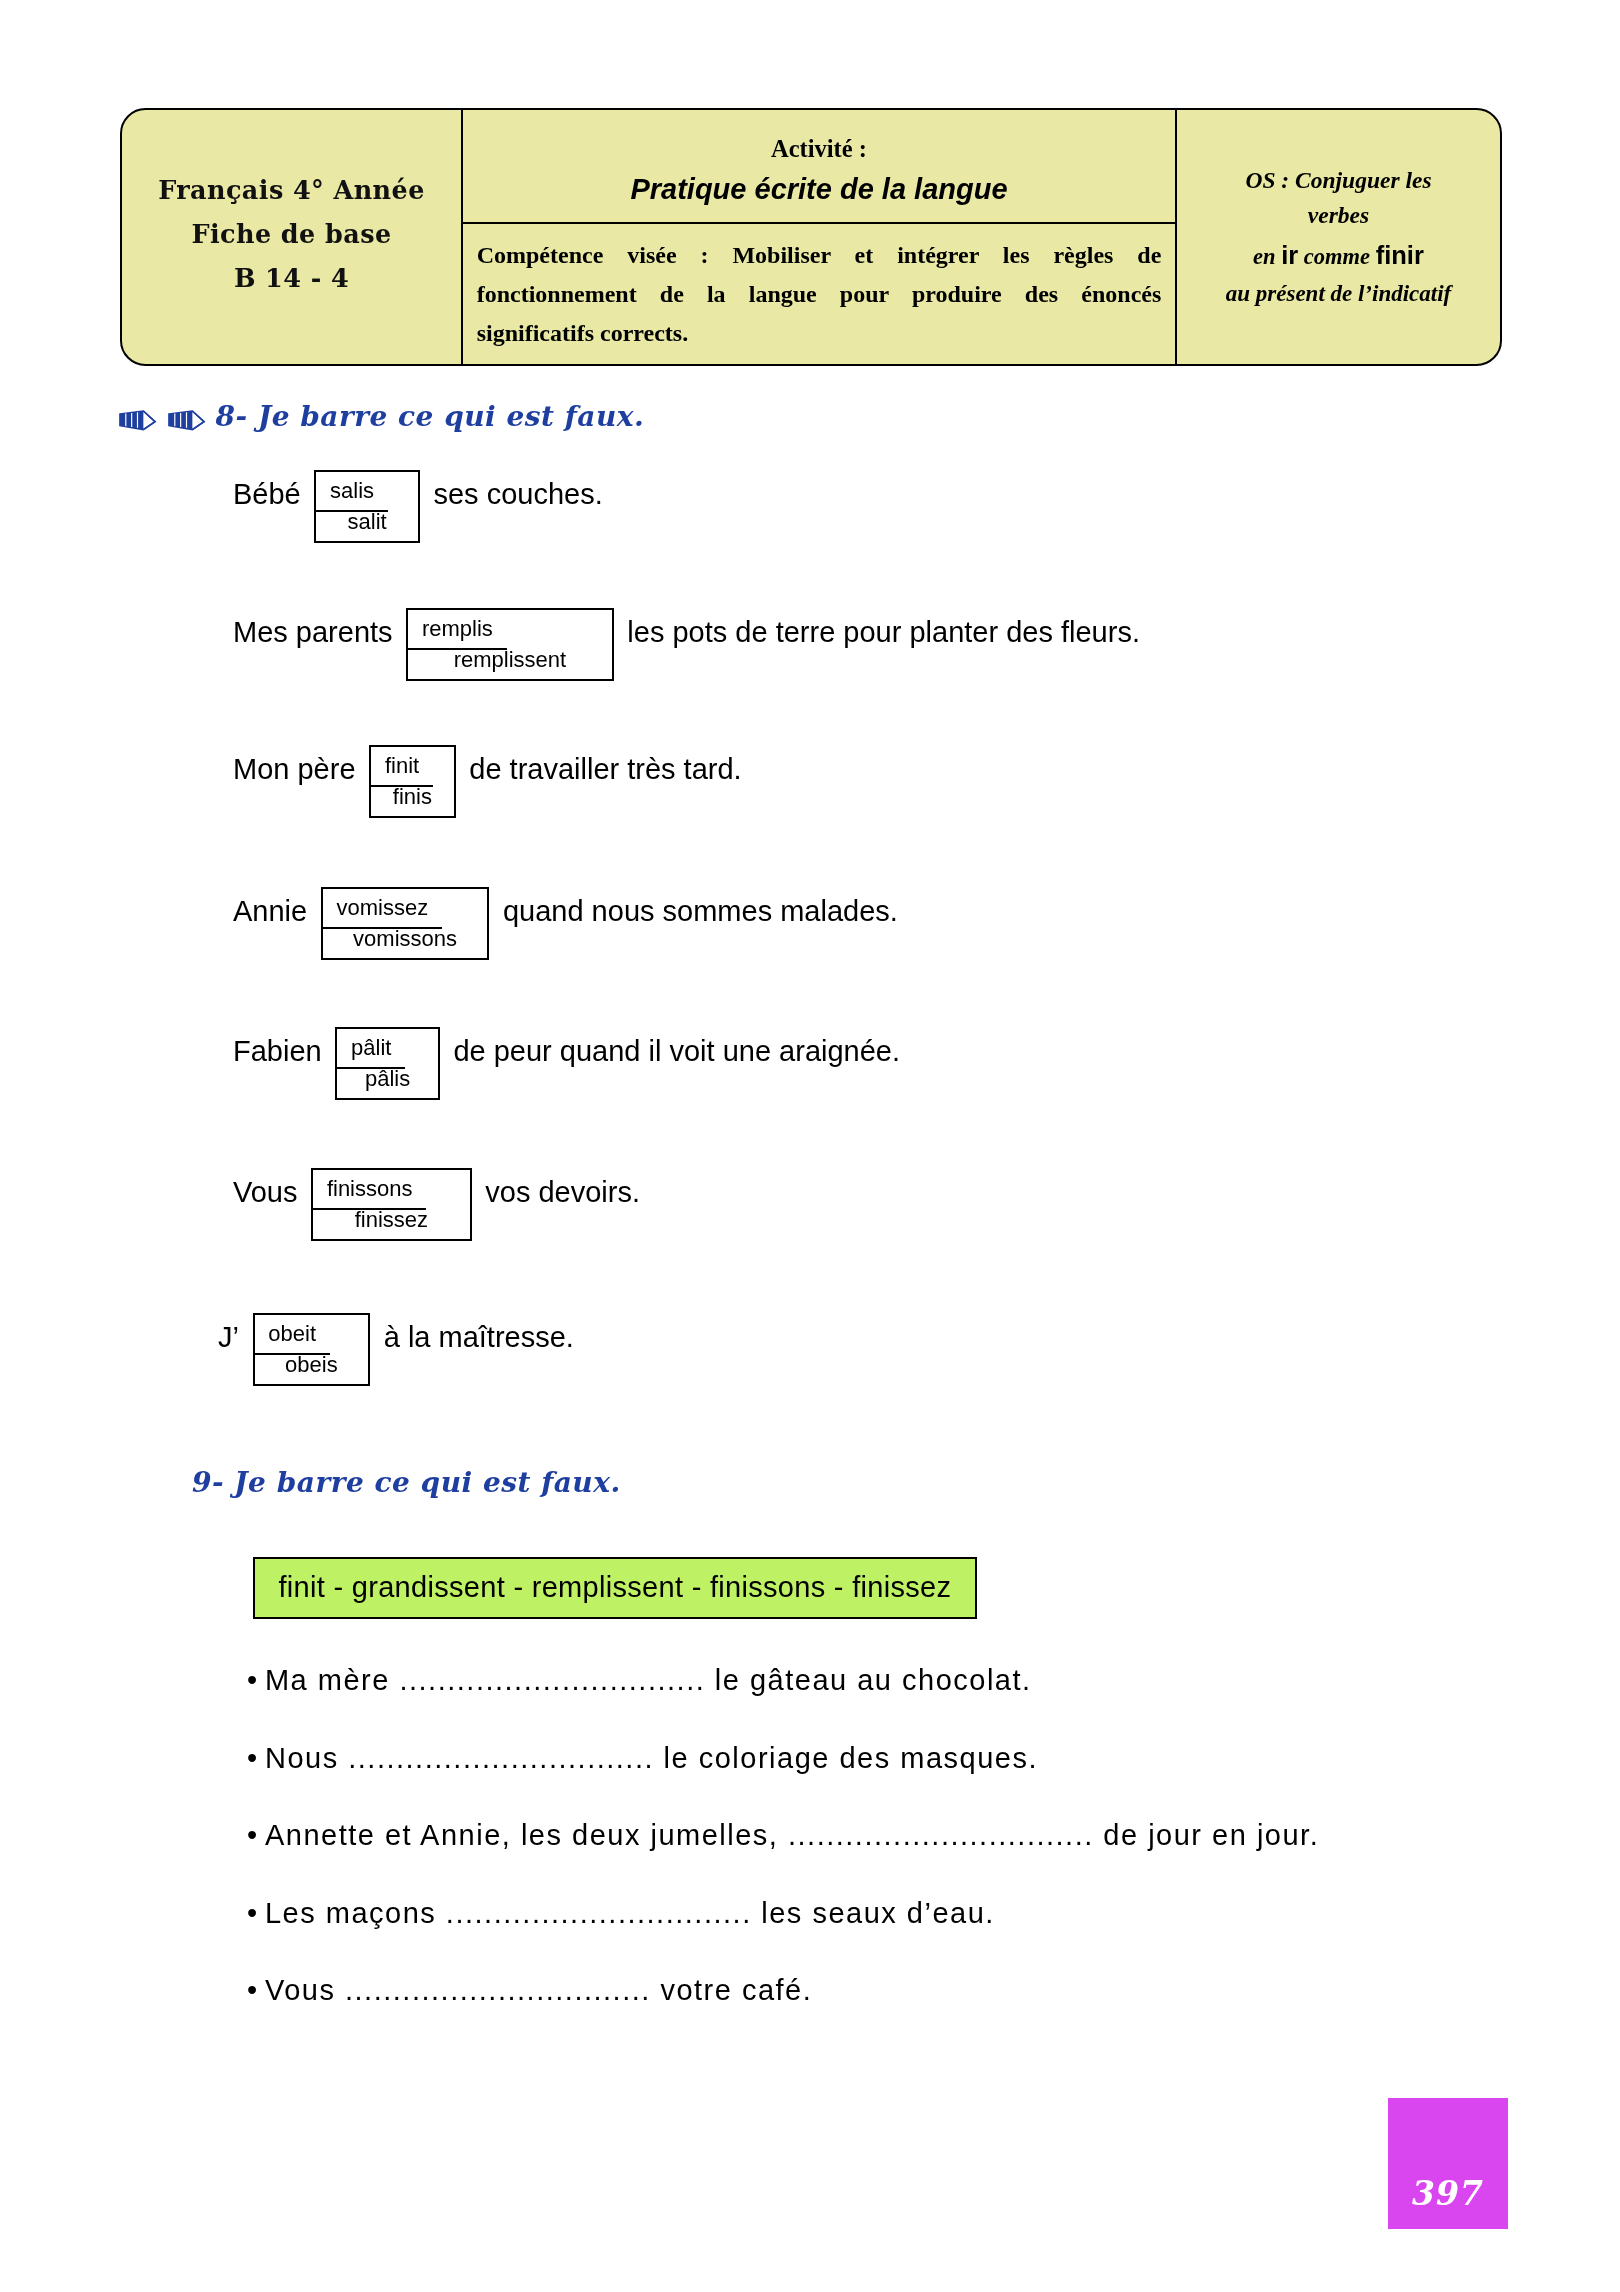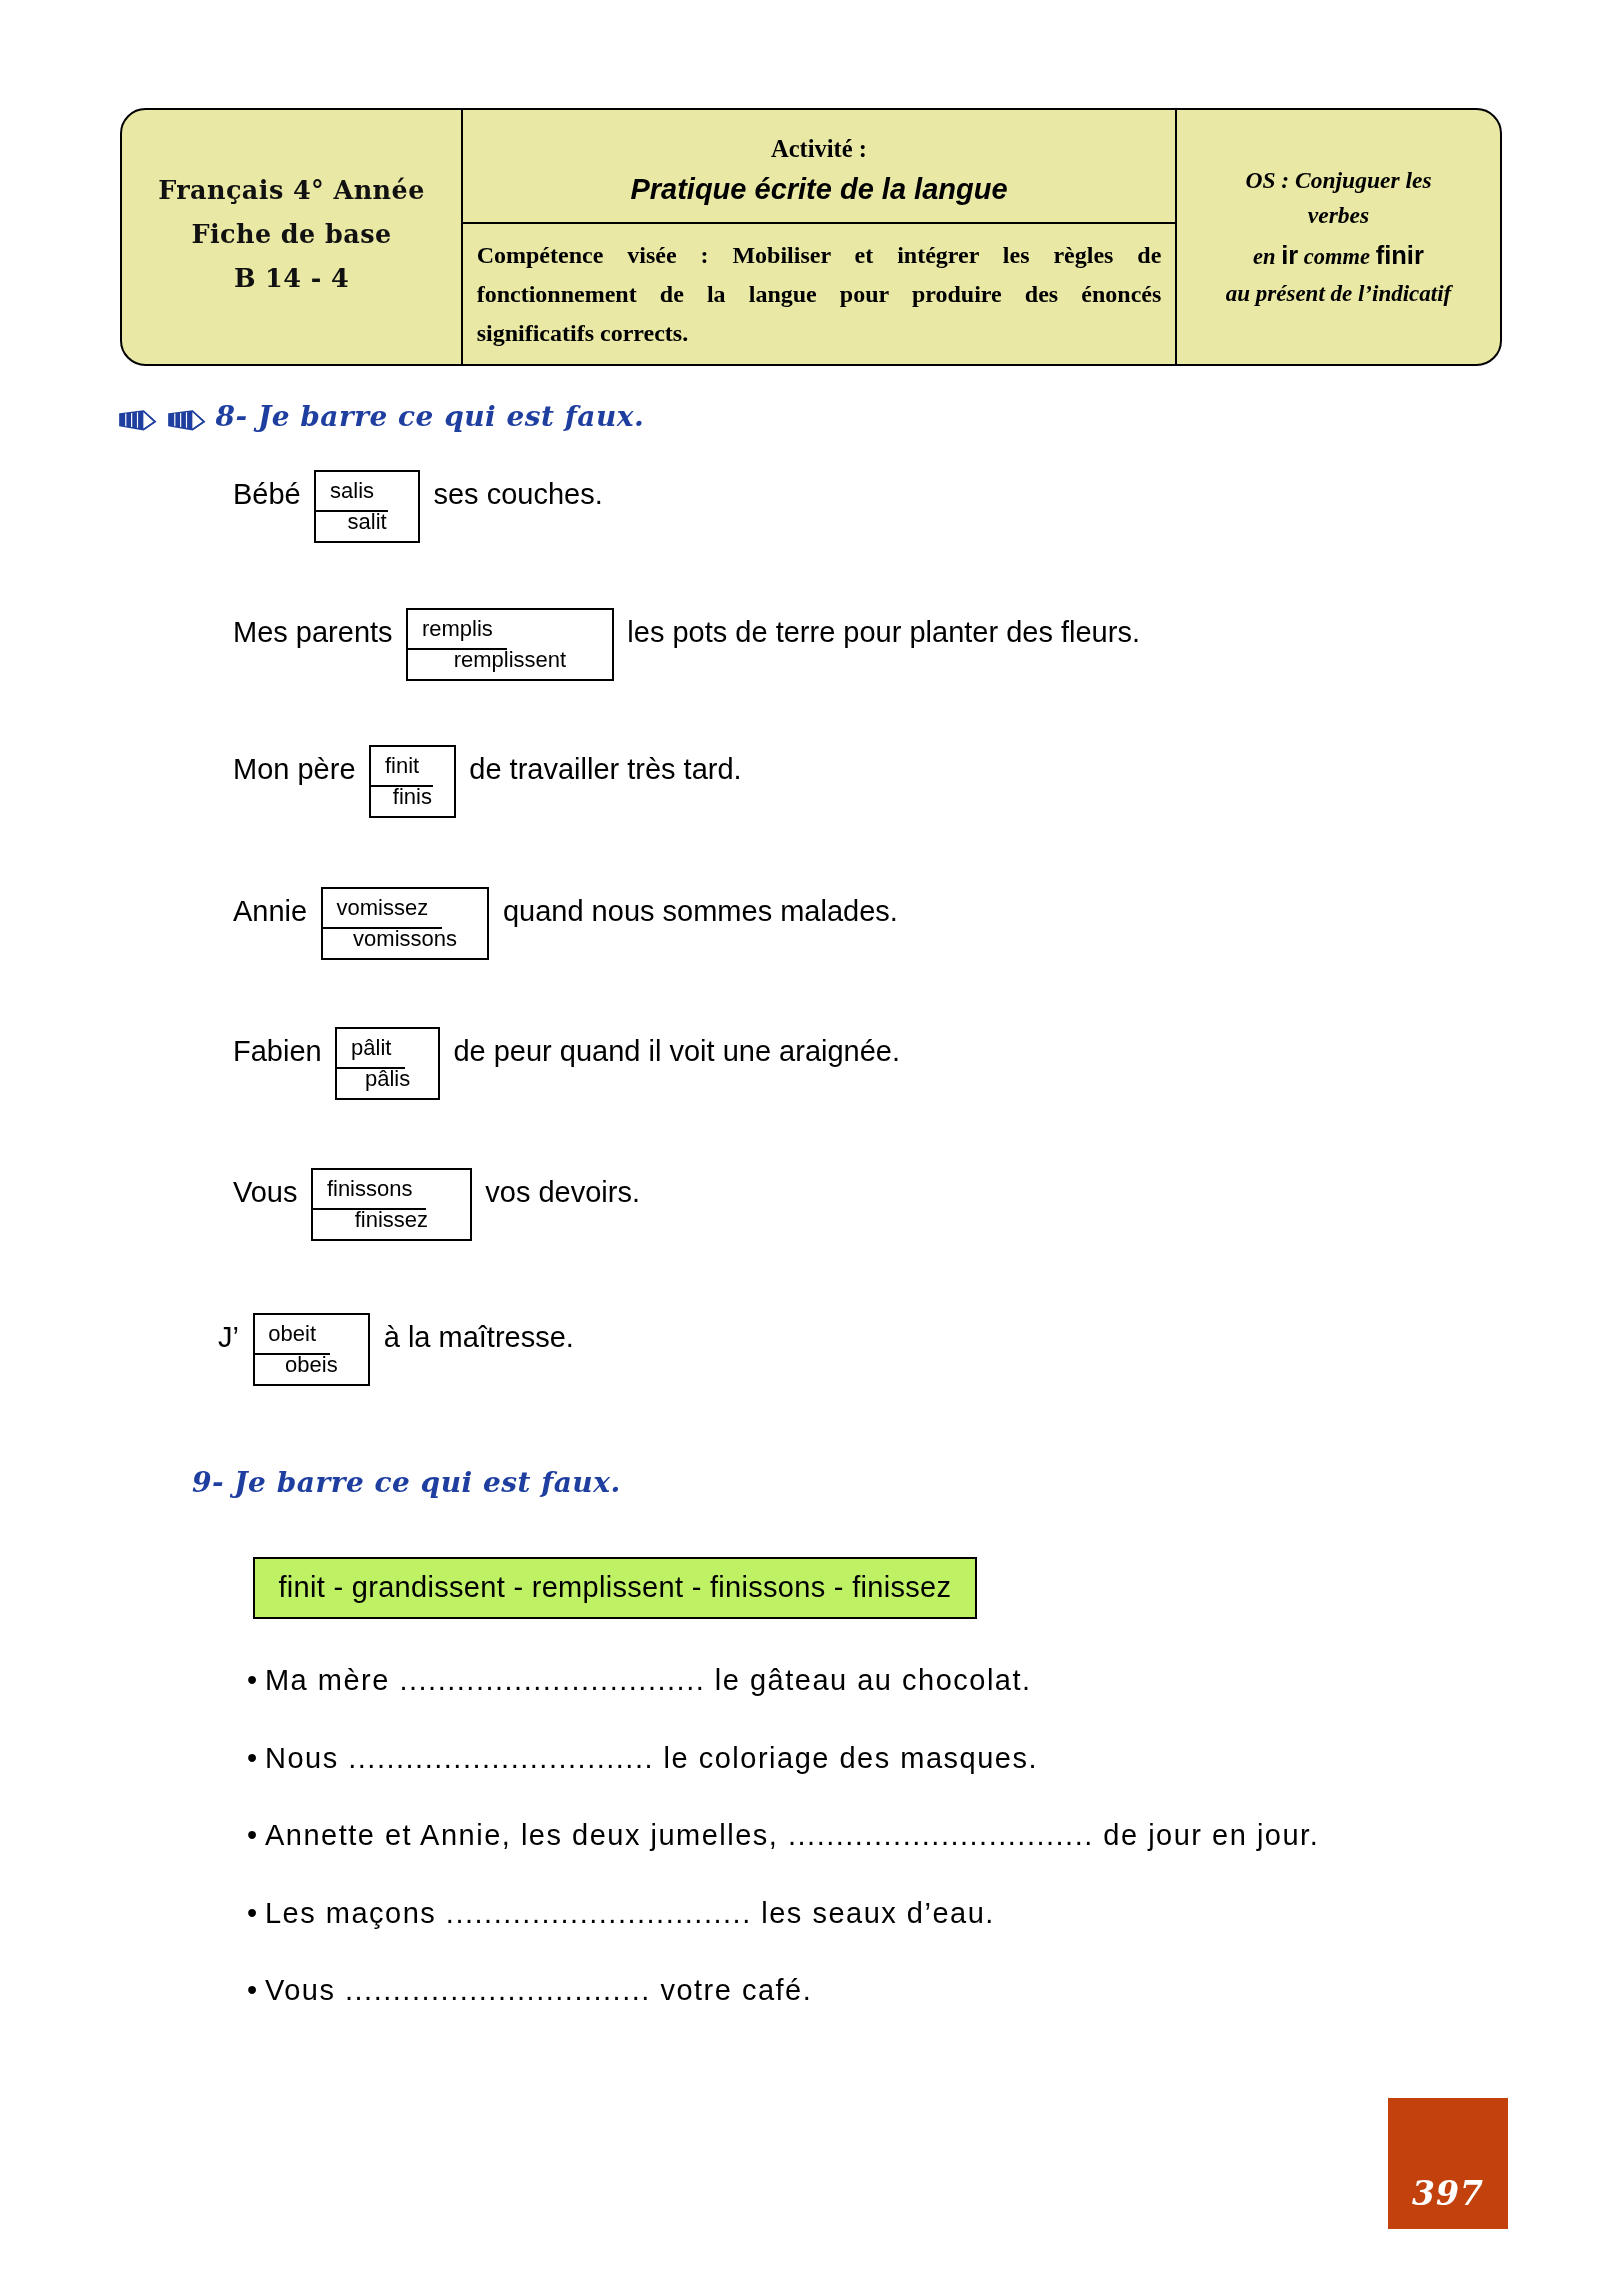--- a/index.html
+++ b/index.html
@@ -205,21 +205,21 @@
     margin-top: 28px;
   }
 
   
   .page-badge {
     position: absolute;
     left: 1388px;
     top: 2098px;
     width: 120px;
     height: 131px;
-    background: #c2410c;
+    background: #d946ef;
     display: flex;
     align-items: flex-end;
     justify-content: center;
     padding-bottom: 15.7px;
     box-sizing: border-box;
   }
   .page-badge span {
     color: #ffffff;
     font-family: "DejaVu Serif", serif;
     font-weight: 700;

